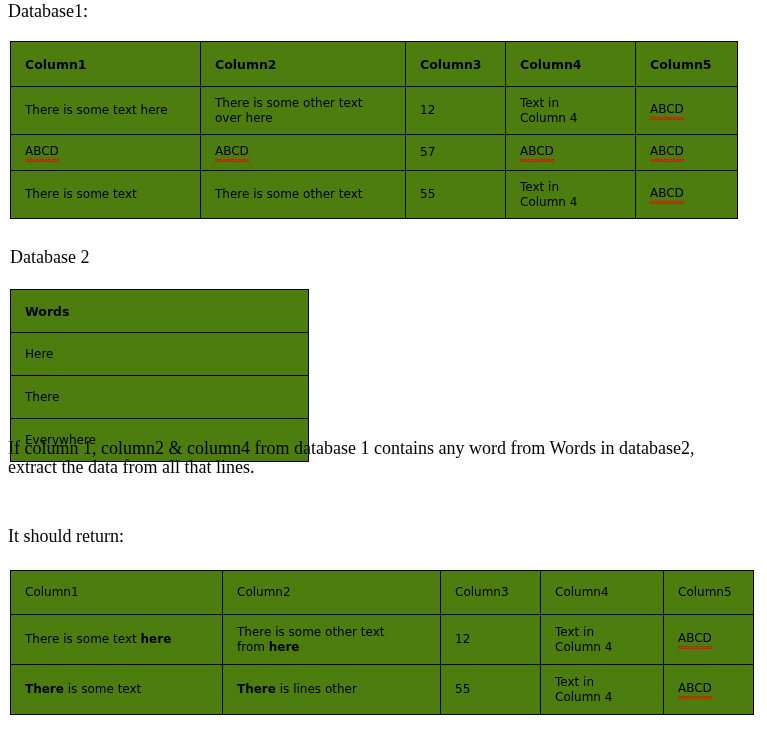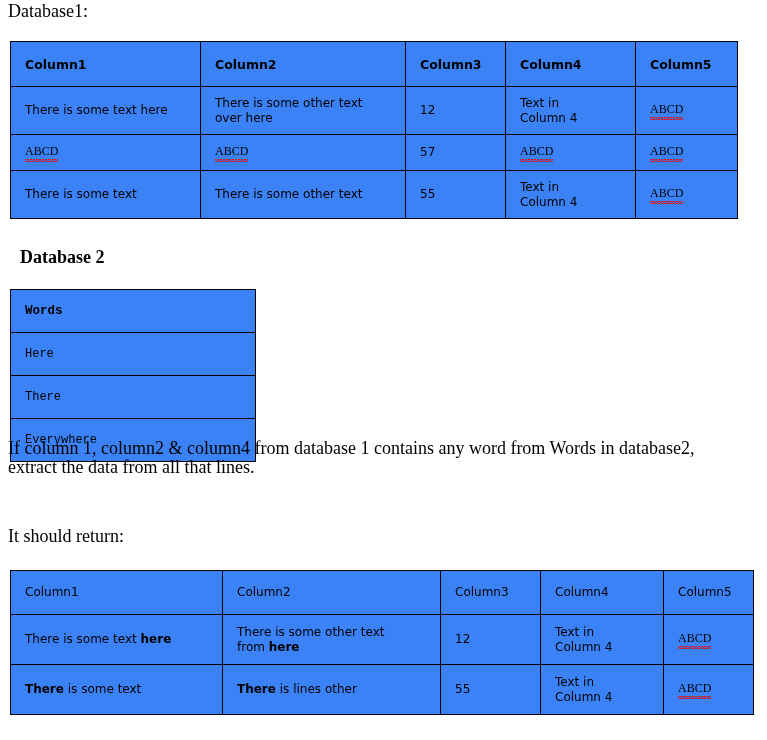--- a/index.html
+++ b/index.html
@@ -23,31 +23,31 @@
     position: absolute;
     font-family: "Liberation Serif", "DejaVu Serif", serif;
     font-size: 18px;
     line-height: 18px;
     color: #000;
     white-space: nowrap;
   }
   .prose.wrap { white-space: normal; }
 
   #label-database1 { left: 8px;  top: 2px;  }
-  #label-database2 { left: 20px;  top: 248px; font-weight: bold; }
+  #label-database2 { left: 10px;  top: 248px; }
   #instruction     { left: 8px;  top: 439px; width: 740px; white-space: normal; line-height: 19px; }
   #label-return    { left: 8px;  top: 527px; }
 
   
   .doc-table {
     position: absolute;
     border-collapse: collapse;
     table-layout: fixed;
     font-family: "DejaVu Sans", "Liberation Sans", sans-serif;
-    background: #3b82f6;
+    background: #4d7c0f;
   }
   .doc-table td, .doc-table th {
     border: 1px solid #000;
     text-align: left;
     vertical-align: middle;
     padding: 4px 0 4px 14px;
     font-weight: normal;
     font-size: 12px;
     line-height: 15px;
     color: #000;
@@ -73,22 +73,21 @@
   #table-database1 .c4 { width: 130px; }
   #table-database1 .c5 { width: 102px; }
   #table-database1 thead th { height: 36px; }
   #table-database1 tbody tr { height: 48px; }
   #table-database1 tbody tr.short { height: 36px; }
 
   
   #table-words {
     left: 10px;
     top: 289px;
-    width: 246px;
-    font-family: Liberation Mono, monospace;
+    width: 299px;
   }
   #table-words th, #table-words td { height: 34px; padding-left: 14px; }
 
   
   #table-result {
     left: 10px;
     top: 570px;
     width: 743px;
   }
   #table-result .c1 { width: 212px; }
@@ -101,21 +100,20 @@
 
   
   .cell-line { display: block; }
   .bold { font-weight: bold; }
 
   
   .misspelled {
     display: inline-block;
     position: relative;
     padding-bottom: 2px;
-    font-family: Liberation Serif, serif;
   }
   .misspelled::after {
     content: "";
     position: absolute;
     left: 0;
     right: 0;
     bottom: -1px;
     height: 3px;
     background-image:
       linear-gradient(45deg, transparent 40%, #ff0000 40%, #ff0000 60%, transparent 60%),

